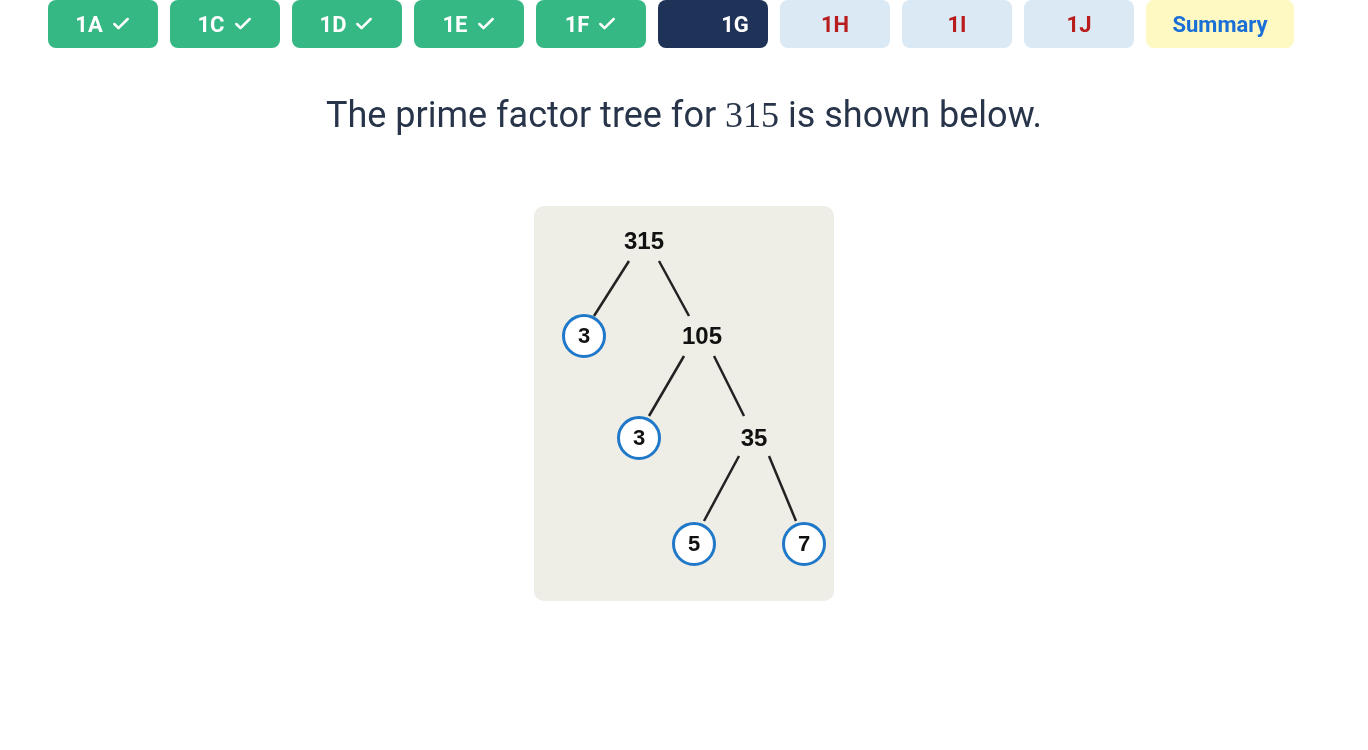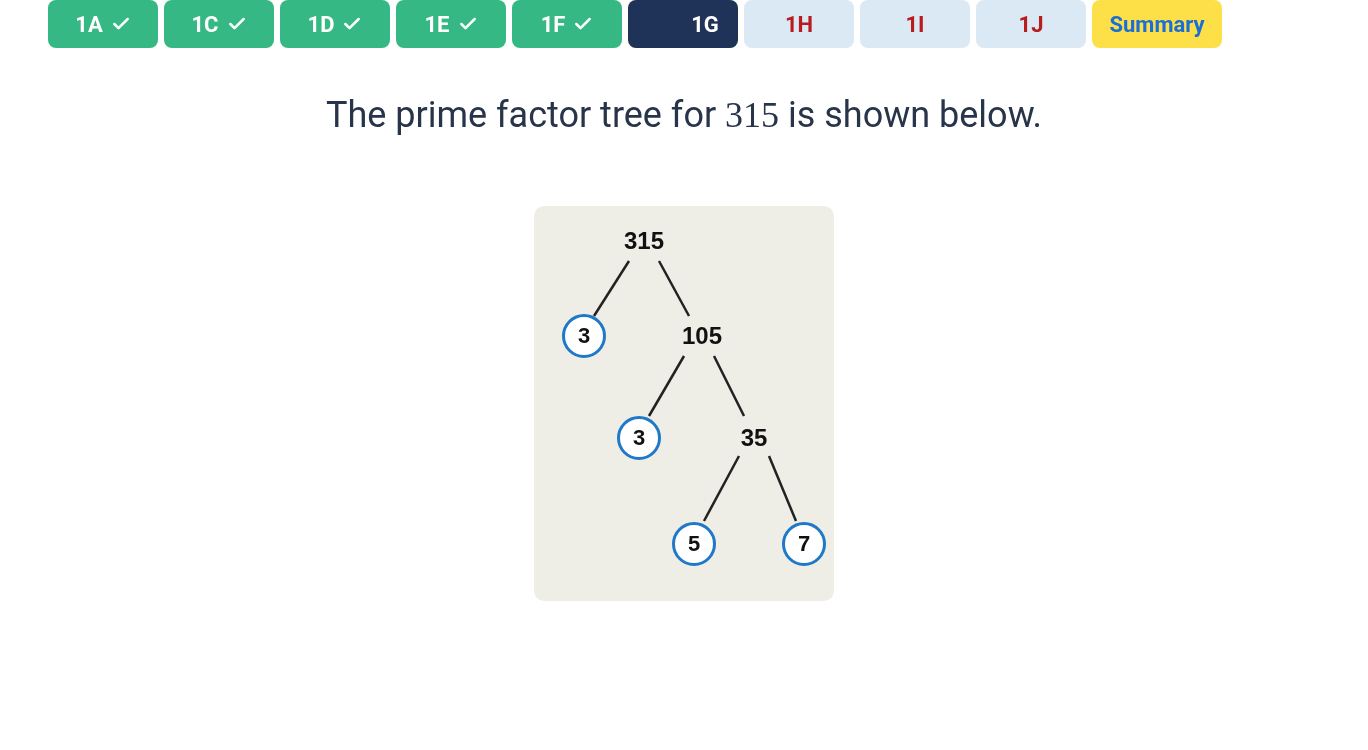--- a/index.html
+++ b/index.html
@@ -4,21 +4,21 @@
   <style>
     * { box-sizing: border-box; margin: 0; padding: 0; }
     body {
       font-family: -apple-system, BlinkMacSystemFont, "Segoe UI", Roboto, sans-serif;
       background: #ffffff;
       width: 1368px;
       overflow: hidden;
     }
     .tabs {
       display: flex;
-      gap: 6px;
+      gap: 12px;
       padding: 0 48px 0 48px;
       margin-top: 0;
     }
     .tab {
       flex: 0 0 auto;
       width: 110px;
       height: 48px;
       border-radius: 8px;
       display: flex;
       align-items: center;
@@ -36,23 +36,23 @@
       background: #1f3258;
       color: #ffffff;
       padding-left: 44px;
     }
     .tab.future {
       background: #dbe9f5;
       color: #b91c1c;
       text-align: center;
     }
     .tab.summary {
-      background: #fde047;
+      background: #fef9c3;
       color: #1a6fd6;
-      width: 130px;
+      width: 148px;
     }
     .check-icon {
       width: 20px;
       height: 20px;
       flex: 0 0 auto;
     }
     .question {
       text-align: center;
       padding: 40px 90px 30px 90px;
       color: #273449;

